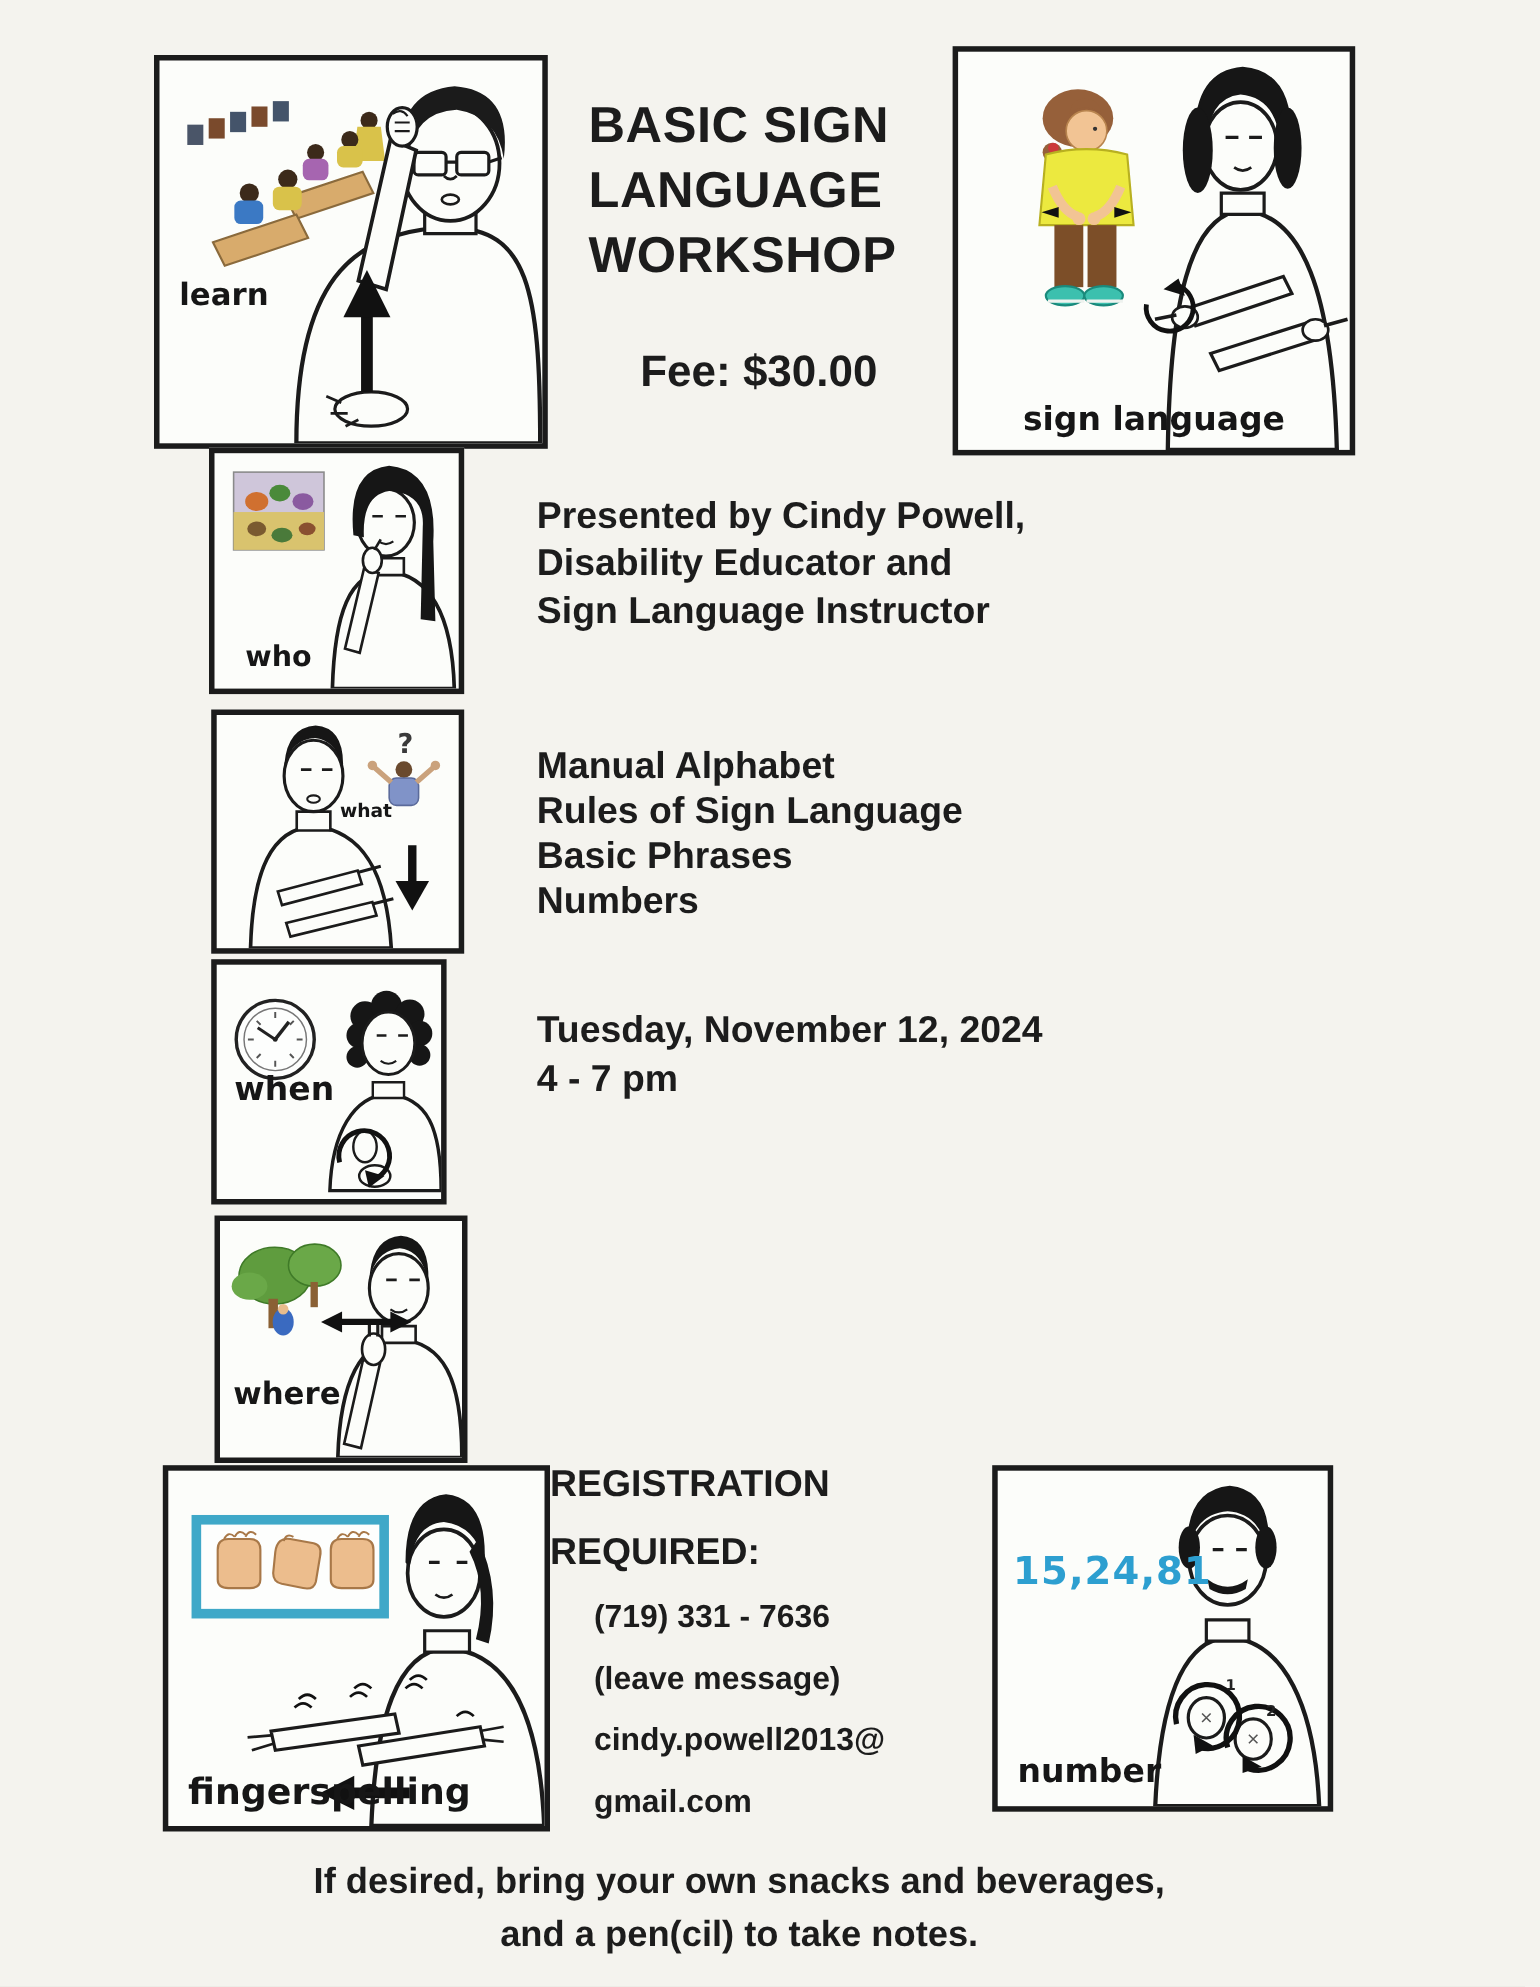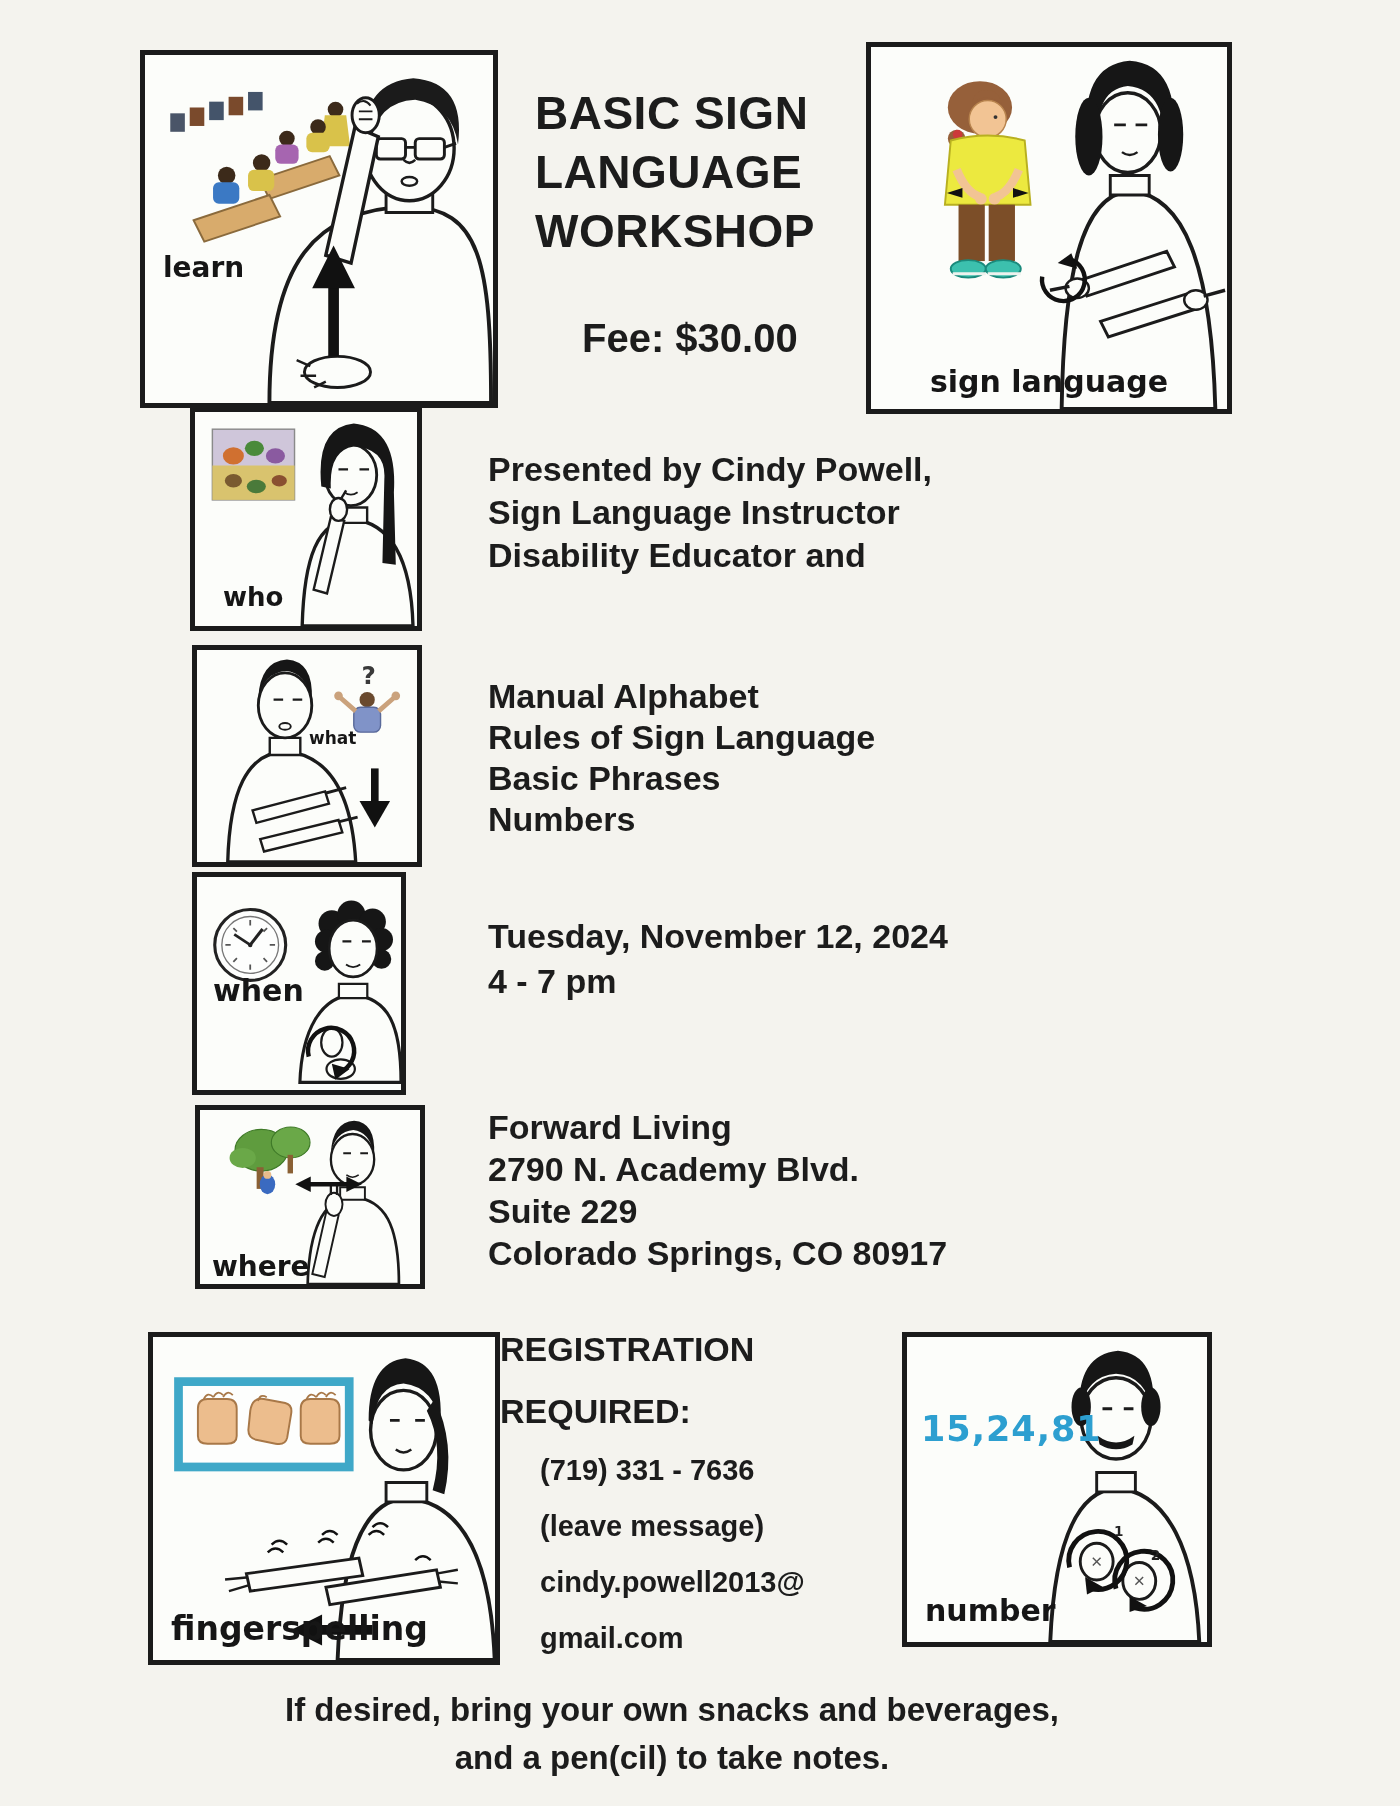--- a/index.html
+++ b/index.html
@@ -143,22 +143,22 @@
         <path d="M124,186 L142,110 L156,114 L138,190 Z" fill="#fcfdfa" stroke="#1b1b1b" stroke-width="2.5"></path>
         <ellipse cx="150" cy="102" rx="9" ry="12" fill="#fcfdfa" stroke="#1b1b1b" stroke-width="2.5"></ellipse>
         <path d="M152,92 l6,-10" stroke="#1b1b1b" stroke-width="2.5"></path>
       </g>
     </svg>
     <div class="card-label" style="left:28px;bottom:14px;font-size:26px">who</div>
   </div>
 
   <div class="tblock body34" style="left:488px;top:448px;line-height:43px">
     <div>Presented by Cindy Powell,</div>
+    <div>Disability Educator and</div>
     <div>Sign Language Instructor</div>
-    <div>Disability Educator and</div>
   </div>
 
   <div class="card" style="left:192px;top:645px;width:230px;height:222px">
     <svg viewBox="0 0 230 222">
       <g>
         <path d="M32,222 C34,148 52,108 92,106 C140,110 162,152 166,222 Z" fill="#fcfdfa" stroke="#1b1b1b" stroke-width="3.5"></path>
         <path d="M76,92 h32 v18 h-32 Z" fill="#fcfdfa" stroke="#1b1b1b" stroke-width="2.5"></path>
         <ellipse cx="92" cy="58" rx="28" ry="34" fill="#fcfdfa" stroke="#1b1b1b" stroke-width="3"></ellipse>
         <path d="M64,50 Q66,12 94,10 Q122,12 120,52 Q114,24 93,22 Q70,24 64,50 Z" fill="#161616"></path>
         <path d="M80,52 h10 M100,52 h10" stroke="#1b1b1b" stroke-width="2.5"></path>
@@ -222,21 +222,21 @@
       </g>
     </svg>
     <div class="card-label" style="left:16px;top:96px;font-size:30px">when</div>
   </div>
 
   <div class="tblock body34" style="left:488px;top:914px;line-height:45px">
     <div>Tuesday, November 12, 2024</div>
     <div>4 - 7 pm</div>
   </div>
 
-  <div class="card" style="left:195px;top:1105px;width:230px;height:184px">
+  <div class="card" style="left:195px;top:1105px;width:230px;height:225px">
     <svg viewBox="0 0 230 225">
       <g>
         <ellipse cx="52" cy="52" rx="34" ry="27" fill="#5f9c3e" stroke="#3f7a28" stroke-width="1.5"></ellipse>
         <ellipse cx="90" cy="42" rx="25" ry="20" fill="#6aa848" stroke="#3f7a28" stroke-width="1.5"></ellipse>
         <ellipse cx="28" cy="62" rx="17" ry="13" fill="#6aa848"></ellipse>
         <rect x="46" y="74" width="9" height="28" fill="#8a6034"></rect>
         <rect x="86" y="58" width="7" height="24" fill="#8a6034"></rect>
         <ellipse cx="60" cy="96" rx="10" ry="13" fill="#3a6ac0"></ellipse>
         <circle cx="60" cy="84" r="5" fill="#e8bc8c"></circle>
       </g>
@@ -253,26 +253,20 @@
       </g>
       <g>
         <path d="M110,96 H168" stroke="#111" stroke-width="6"></path>
         <polygon points="96,96 116,86 116,106" fill="#111"></polygon>
         <polygon points="182,96 162,86 162,106" fill="#111"></polygon>
       </g>
     </svg>
     <div class="card-label" style="left:12px;top:140px;font-size:28px">where</div>
   </div>
 
-  <div class="tblock body34" style="left:488px;top:1106px;line-height:42px">
-    <div>Forward Living</div>
-    <div>2790 N. Academy Blvd.</div>
-    <div>Suite 229</div>
-    <div>Colorado Springs, CO 80917</div>
-  </div>
 
   <div class="card" style="left:148px;top:1332px;width:352px;height:333px">
     <svg viewBox="0 0 352 333">
       <g>
         <path d="M190,333 C194,232 214,170 260,166 C320,170 348,232 352,333 Z" fill="#fcfdfa" stroke="#1b1b1b" stroke-width="4"></path>
         <path d="M240,150 h42 v20 h-42 Z" fill="#fcfdfa" stroke="#1b1b1b" stroke-width="3"></path>
         <ellipse cx="258" cy="96" rx="34" ry="41" fill="#fcfdfa" stroke="#1b1b1b" stroke-width="3.5"></ellipse>
         <path d="M222,86 Q222,26 260,22 Q300,26 296,90 Q290,52 258,48 Q230,50 226,90 Z" fill="#161616"></path>
         <path d="M290,64 Q312,110 300,162 L288,158 Q300,112 282,76 Z" fill="#161616"></path>
         <path d="M244,86 h10 M270,86 h10" stroke="#1b1b1b" stroke-width="3"></path>

